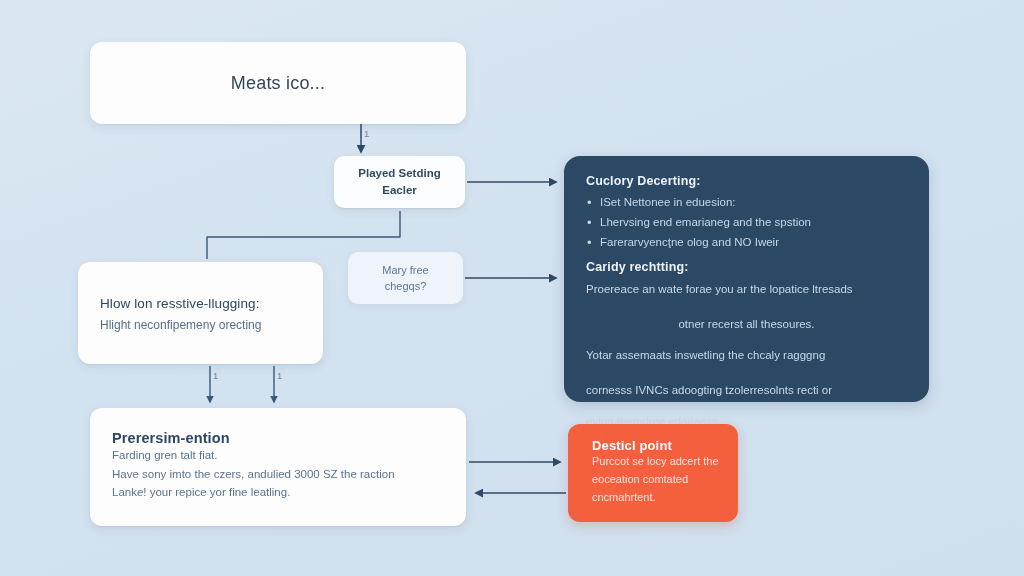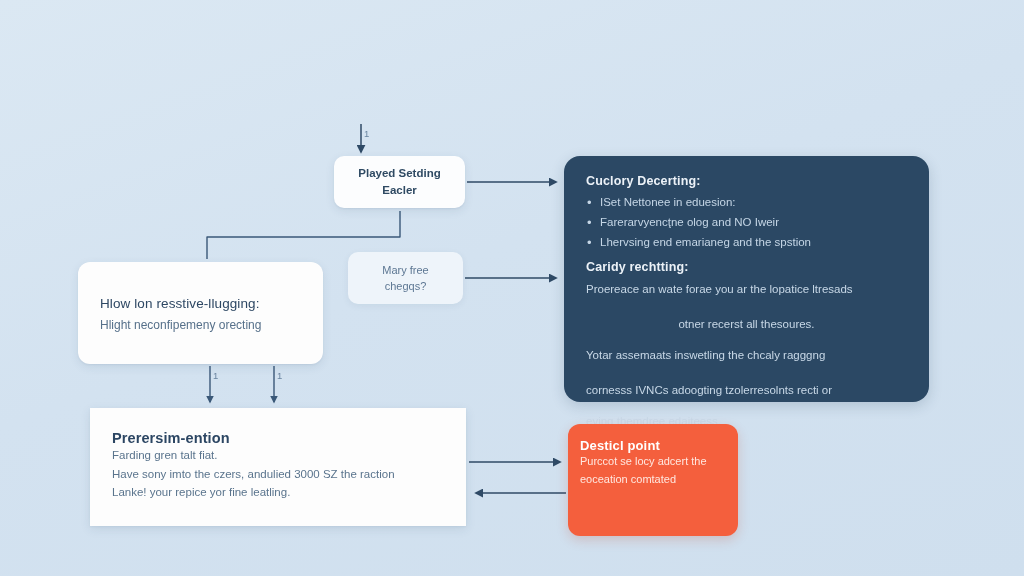--- a/index.html
+++ b/index.html
@@ -105,21 +105,21 @@
     font-size: 11px;
     color: #5d7793;
     line-height: 1.5;
     text-align: center;
   }
 
   
   #node-bottomleft {
     left: 90px; top: 408px;
     width: 376px; height: 118px;
-    border-radius: 0;
+    border-radius: 12px;
     padding: 22px 22px 0 22px;
   }
   #node-bottomleft .heading {
     font-size: 14.5px;
     color: #2c4663;
     font-weight: 600;
     letter-spacing: 0.1px;
   }
   #node-bottomleft .body-line {
     font-size: 11.5px;
@@ -171,24 +171,24 @@
     line-height: 1.62;
     margin-top: 6px;
     white-space: nowrap;
   }
   #panel-dark .para.spaced { margin-top: 13px; }
 
   
   #panel-orange {
     position: absolute;
     left: 568px; top: 424px;
-    width: 170px; height: 112px;
+    width: 170px; height: 98px;
     background: #f45f3d;
     border-radius: 12px;
-    padding: 14px 16px 0 12px;
+    padding: 14px 16px 0 24px;
     box-shadow: 0 4px 12px rgba(190,70,45,0.22);
   }
   #panel-orange .heading {
     font-size: 13px;
     color: #ffffff;
     font-weight: 700;
     letter-spacing: 0.15px;
   }
   #panel-orange .body-line {
     font-size: 11px;
@@ -257,20 +257,23 @@
 
     <g>
       <path d="M 566 493 L 476 493" stroke="#2f4a66" stroke-width="1.5" fill="none" marker-end="url(#arrow)"></path>
     </g>
   </svg>
 
   <span class="edge-label" style="left:364px; top:128px;">1</span>
   <span class="edge-label" style="left:213px; top:370px;">1</span>
   <span class="edge-label" style="left:277px; top:370px;">1</span>
 
+  <div class="card" id="node-start">
+    <div class="title">Meats ico...</div>
+  </div>
 
   <div class="card" id="node-decision">
     <div class="line">Played Setding</div>
     <div class="line">Eacler</div>
   </div>
 
   <div class="card" id="node-midleft">
     <div class="heading">Hlow lon resstive-llugging:</div>
     <div class="sub">Hlight neconfipemeny orecting</div>
   </div>
@@ -284,30 +287,31 @@
     <div class="heading">Prerersim-ention</div>
     <div class="body-line">Farding gren talt fiat.</div>
     <div class="body-line">Have sony imto the czers, andulied 3000 SZ the raction</div>
     <div class="body-line">Lanke! your repice yor fine leatling.</div>
   </div>
 
   <div id="panel-dark">
     <div class="sec-title">Cuclory Decerting:</div>
     <ul>
       <li>ISet Nettonee in eduesion:</li>
+      <li>Lhervsing end emarianeg and the spstion</li>
       <li>Farerarvyencţne olog and NO Iweir</li>
-      <li>Lhervsing end emarianeg and the spstion</li>
     </ul>
     <div class="sec-title second">Caridy rechtting:</div>
     <div class="para">Proereace an wate forae you ar the lopatice ltresads</div>
     <div class="para" style="margin-top:16px;text-align:center;">otner recerst all thesoures.</div>
     <div class="para spaced">Yotar assemaats inswetling the chcaly ragggng</div>
     <div class="para" style="margin-top:16px;">cornesss IVNCs adoogting tzolerresolnts recti or</div>
     <div class="para" style="margin-top:12px;">eving themdree edaiteess.</div>
   </div>
 
   <div id="panel-orange">
     <div class="heading">Desticl point</div>
     <div class="body-line">Purccot se locy adcert the</div>
     <div class="body-line">eoceation comtated</div>
+    <div class="body-line">cncmahrtent.</div>
   </div>
 
 </div>
 
 </body></html>

